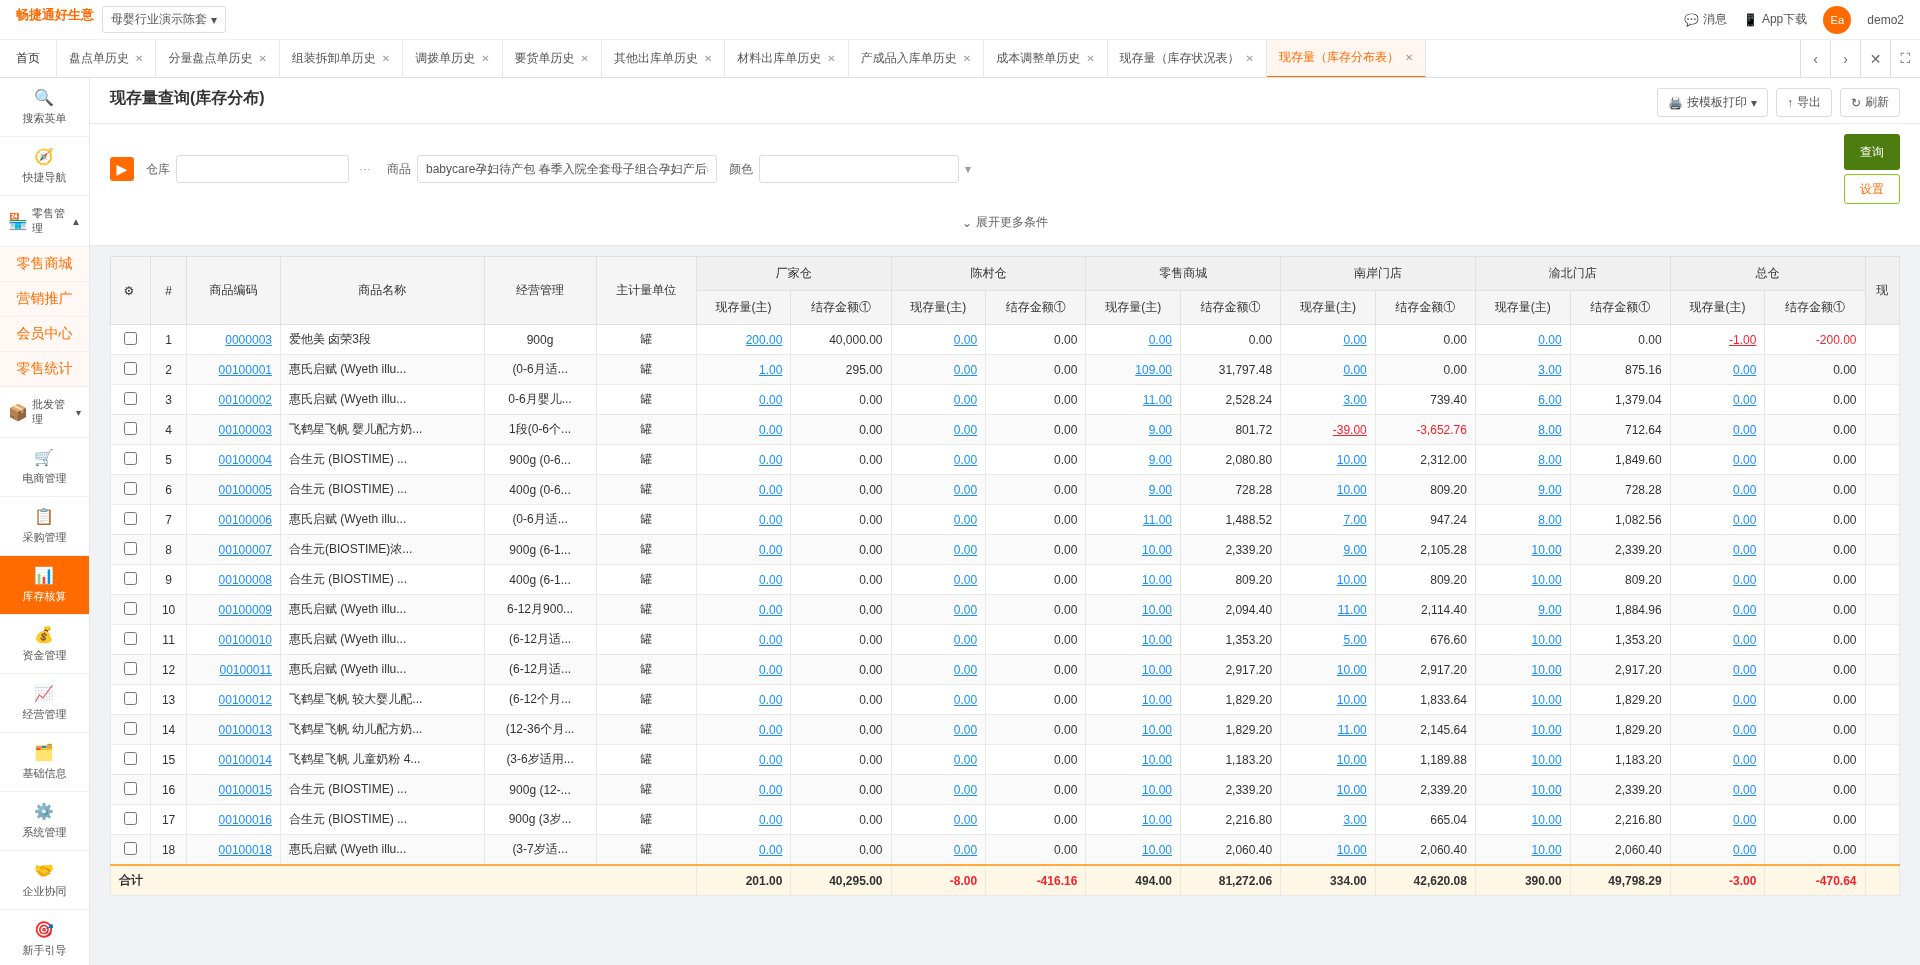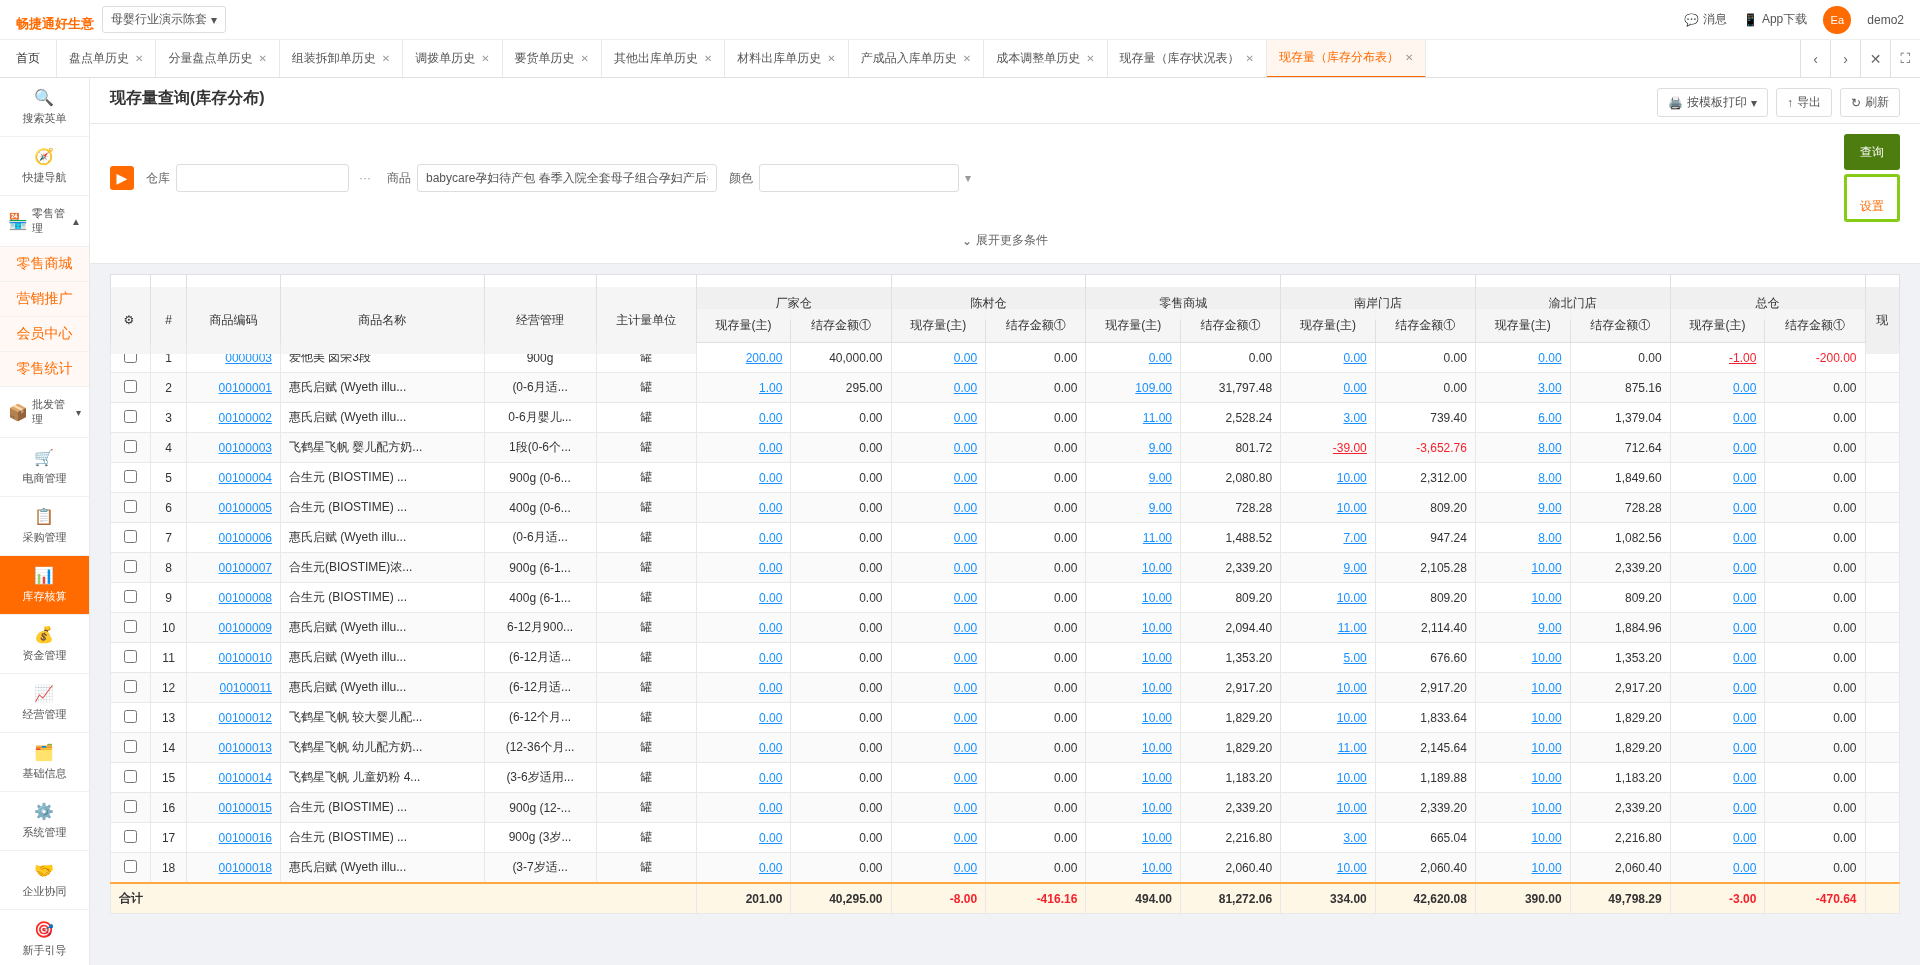--- a/index.html
+++ b/index.html
@@ -1,21 +1,21 @@
 <!DOCTYPE html>
 <html><head>
   <meta charset="utf-8">
   <style>
     * { box-sizing: border-box; margin: 0; padding: 0; }
     body { font-family: "Microsoft YaHei", "PingFang SC", Arial, sans-serif; font-size: 12px; background: #f5f5f5; color: #333; overflow: hidden; }
 
     
     .app-container { display: flex; flex-direction: column; height: 965px; width: 1920px; }
     .top-bar { height: 40px; background: #fff; display: flex; align-items: center; padding: 0 16px; border-bottom: 1px solid #eee; justify-content: space-between; flex-shrink: 0; }
-    .top-bar-left { display: flex; align-items: flex-end; gap: 8px; }
+    .top-bar-left { display: flex; align-items: flex-start; gap: 8px; }
     .logo-area { display: flex; align-items: center; gap: 6px; }
     .logo-text { font-size: 13px; color: #ff6b00; font-weight: bold; }
     .industry-selector { display: flex; align-items: center; gap: 4px; font-size: 12px; color: #555; cursor: pointer; padding: 4px 8px; border: 1px solid #ddd; border-radius: 3px; }
     .top-bar-right { display: flex; align-items: center; gap: 16px; font-size: 12px; color: #555; }
     .top-bar-right .btn-msg, .top-bar-right .btn-app { display: flex; align-items: center; gap: 4px; cursor: pointer; }
     .user-avatar { width: 28px; height: 28px; border-radius: 50%; background: #ff6b00; display: flex; align-items: center; justify-content: center; color: #fff; font-size: 11px; }
 
     
     .tab-bar { height: 38px; background: #fff; display: flex; align-items: center; border-bottom: 1px solid #e0e0e0; flex-shrink: 0; overflow: hidden; position: relative; }
     .tab-item { display: flex; align-items: center; gap: 4px; padding: 0 12px; height: 38px; border-right: 1px solid #e8e8e8; cursor: pointer; white-space: nowrap; font-size: 12px; color: #555; flex-shrink: 0; }
@@ -51,28 +51,28 @@
     .filter-area { background: #fff; padding: 10px 20px; border-bottom: 1px solid #e8e8e8; flex-shrink: 0; }
     .filter-row { display: flex; align-items: center; gap: 12px; flex-wrap: wrap; }
     .filter-toggle { width: 24px; height: 24px; background: #ff6b00; color: #fff; border-radius: 3px; display: flex; align-items: center; justify-content: center; cursor: pointer; font-size: 14px; flex-shrink: 0; }
     .filter-item { display: flex; align-items: center; gap: 6px; }
     .filter-label { color: #666; font-size: 12px; white-space: nowrap; }
     .filter-input { border: 1px solid #ddd; border-radius: 3px; padding: 4px 8px; font-size: 12px; height: 28px; min-width: 120px; color: #333; }
     .filter-input-wide { min-width: 300px; color: #555; }
     .filter-dots { color: #999; cursor: pointer; padding: 0 4px; }
     .btn-expand { display: flex; align-items: center; gap: 4px; color: #666; cursor: pointer; font-size: 12px; padding: 4px 8px; }
     .btn-query { background: #4d7c0f; color: #fff; border: none; padding: 5px 16px; border-radius: 3px; cursor: pointer; font-size: 12px; height: 36px; }
-    .btn-setting { background: #fff; color: #ff6b00; border: 3px solid #84cc16; padding: 21px 12px; border-radius: 3px; cursor: pointer; font-size: 12px; height: 30px; }
+    .btn-setting { background: #fff; color: #ff6b00; border: 1px solid #84cc16; padding: 5px 12px; border-radius: 3px; cursor: pointer; font-size: 12px; height: 30px; }
     .filter-btns { display: flex; flex-direction: column; gap: 4px; margin-left: auto; }
     .expand-row { display: flex; justify-content: center; margin-top: 6px; }
 
     
     .table-wrapper { flex: 1; overflow: auto; padding: 10px 20px 0; }
     .data-table { width: 100%; border-collapse: collapse; background: #fff; font-size: 12px; }
-    .data-table th { background: #f5f5f5; padding: 8px 6px; text-align: center; border: 1px solid #e0e0e0; color: #333; font-weight: normal; white-space: nowrap; position: sticky; top: 12px; z-index: 2; }
+    .data-table th { background: #f5f5f5; padding: 8px 6px; text-align: center; border: 1px solid #e0e0e0; color: #333; font-weight: normal; white-space: nowrap; position: sticky; top: 0; z-index: 2; }
     .data-table th.group-header { background: #f0f0f0; }
     .data-table td { padding: 6px 6px; text-align: center; border: 1px solid #e8e8e8; color: #333; white-space: nowrap; }
     .data-table tr:nth-child(even) td { background: #fafafa; }
     .data-table td.num { text-align: right; padding-right: 8px; text-decoration: underline; cursor: pointer; color: #1890ff; }
     .data-table td.num-plain { text-align: right; padding-right: 8px; }
     .data-table td.neg { color: #f5222d; }
     .data-table td.text-left { text-align: left; padding-left: 8px; }
     .sum-row td { background: #fff7e6 !important; font-weight: bold; border-top: 2px solid #ffa940; }
     .sum-row td.neg { color: #f5222d; }
     .settings-icon { width: 24px; height: 24px; display: flex; align-items: center; justify-content: center; cursor: pointer; }

